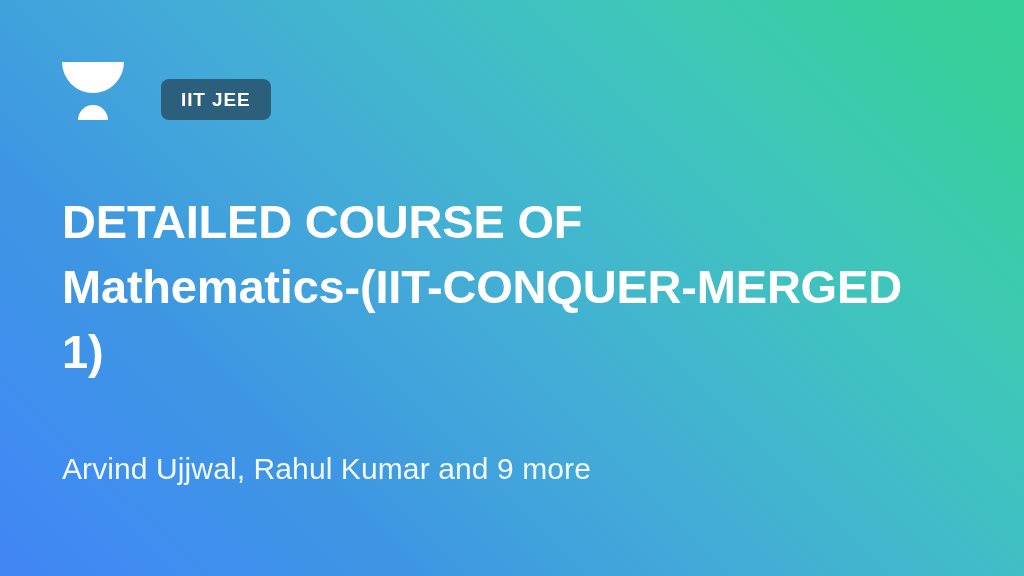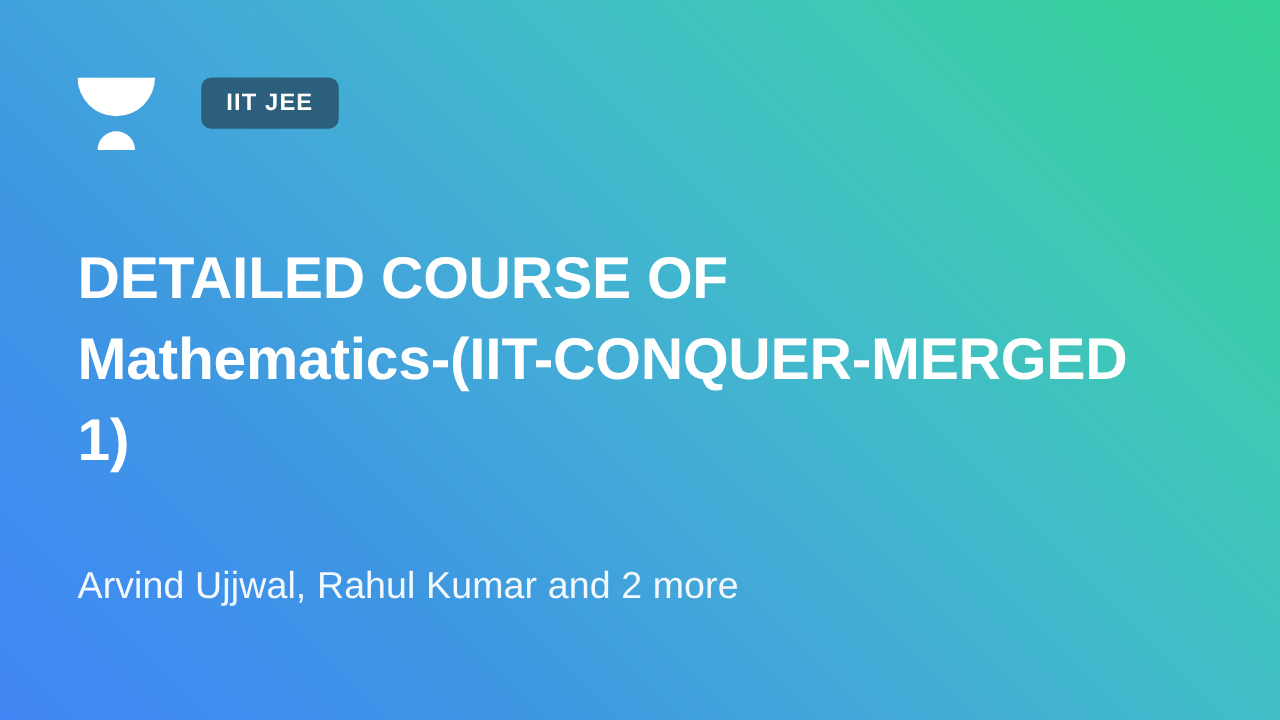--- a/index.html
+++ b/index.html
@@ -27,21 +27,21 @@
         #37ce9c 92%,
         #34d096 100%);
   }
 
   
   .top-row {
     position: absolute;
     left: 62px;
     top: 62px;
     display: flex;
-    align-items: flex-start;
+    align-items: flex-end;
   }
 
   .logo {
     width: 62px;
     height: 58px;
     display: block;
     flex: 0 0 auto;
   }
 
   .badge {
@@ -105,15 +105,15 @@
     <div class="badge">IIT JEE</div>
 
   </div>
 
   <div class="title">
     <span class="title-line">DETAILED COURSE OF</span>
     <span class="title-line">Mathematics-(IIT-CONQUER-MERGED</span>
     <span class="title-line">1)</span>
   </div>
 
-  <div class="subtitle">Arvind Ujjwal, Rahul Kumar and 2 more</div>
+  <div class="subtitle">Arvind Ujjwal, Rahul Kumar and 9 more</div>
 
 </div>
 
 </body></html>

